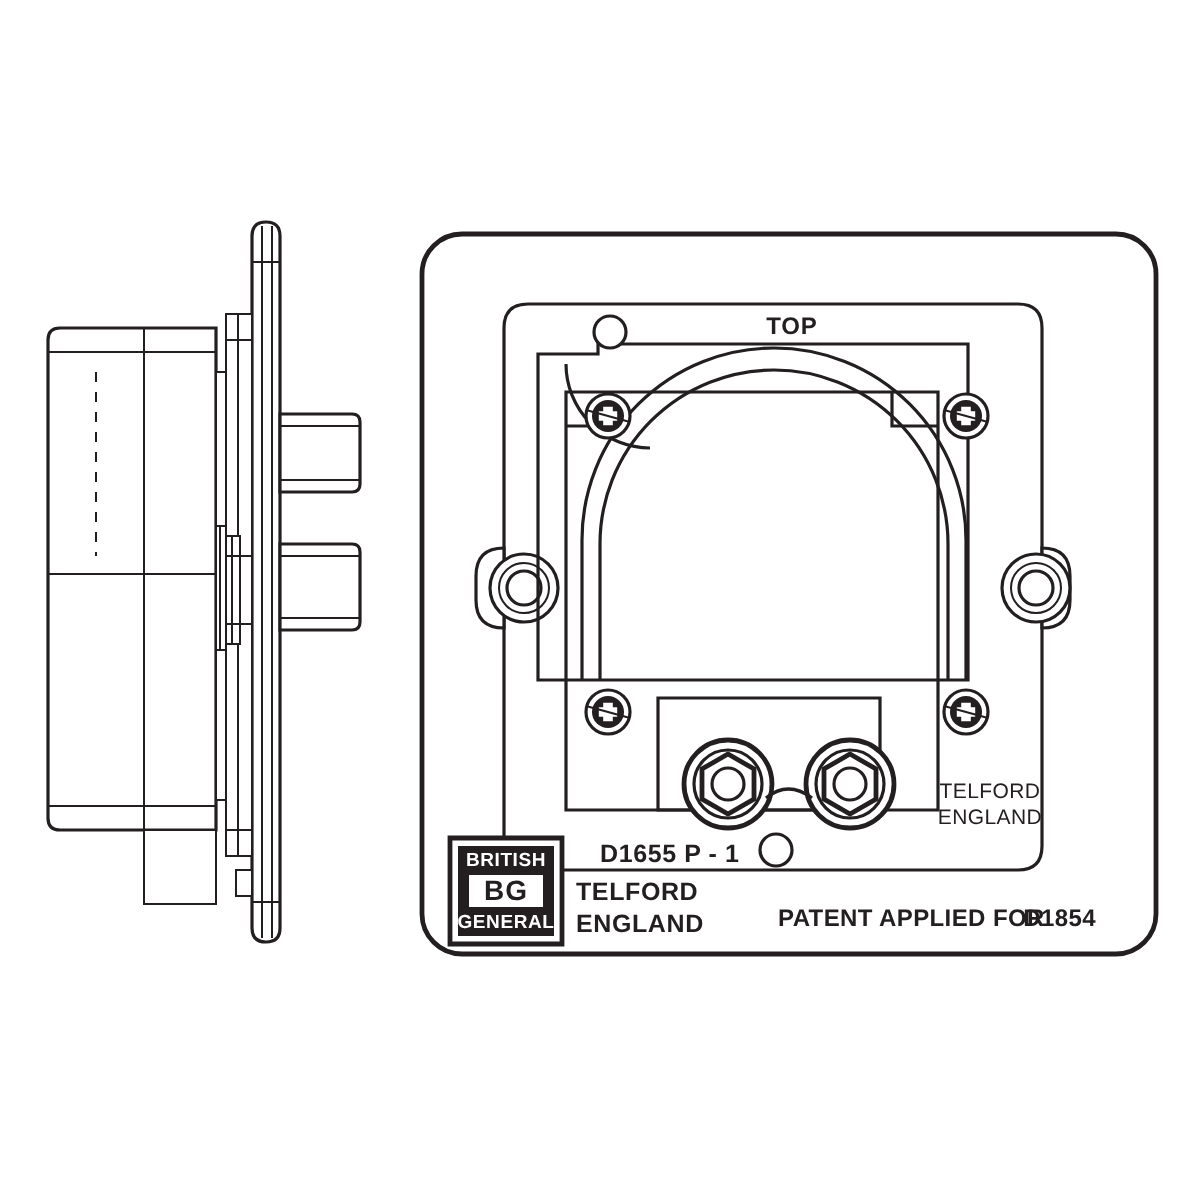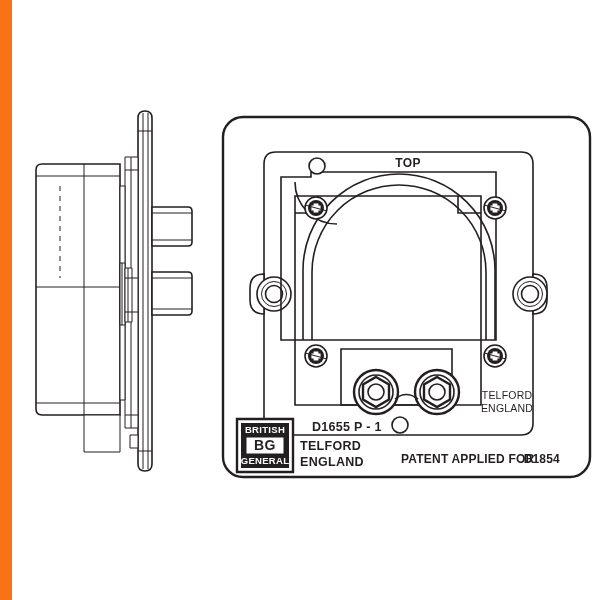--- a/index.html
+++ b/index.html
@@ -11,21 +11,20 @@
     width: 600px;
     height: 600px;
     font-family: "Liberation Sans", sans-serif;
     overflow: hidden;
   }
   #drawing-root {
     position: relative;
     width: 520px;
     height: 600px;
     background: #f97316;
-    padding-left: 12px;
   }
   svg.sheet {
     display: block;
     width: 600px;
     height: 600px;
   }
   .ln {
     fill: none;
     stroke: #231f20;
     vector-effect: non-scaling-stroke;

